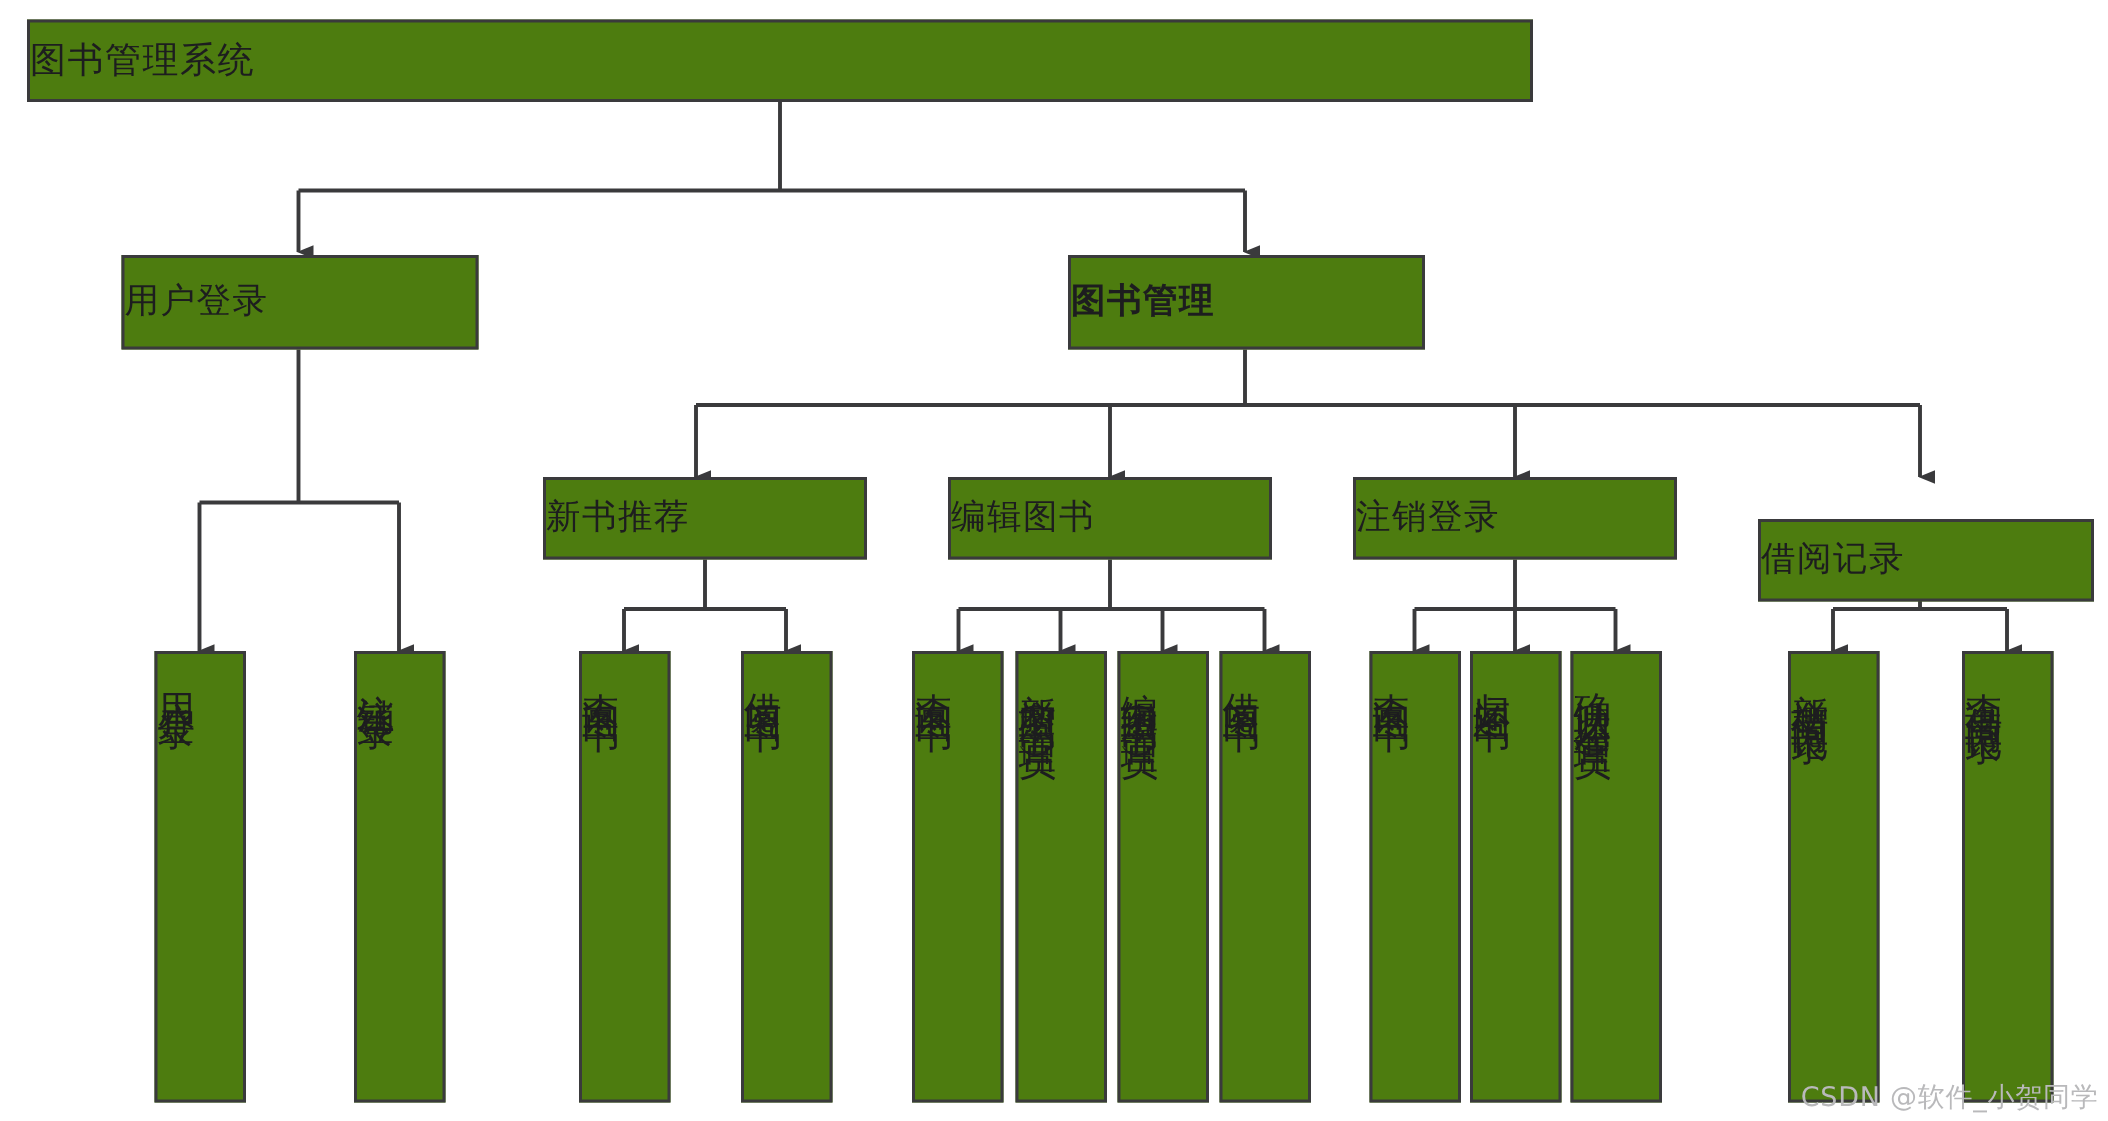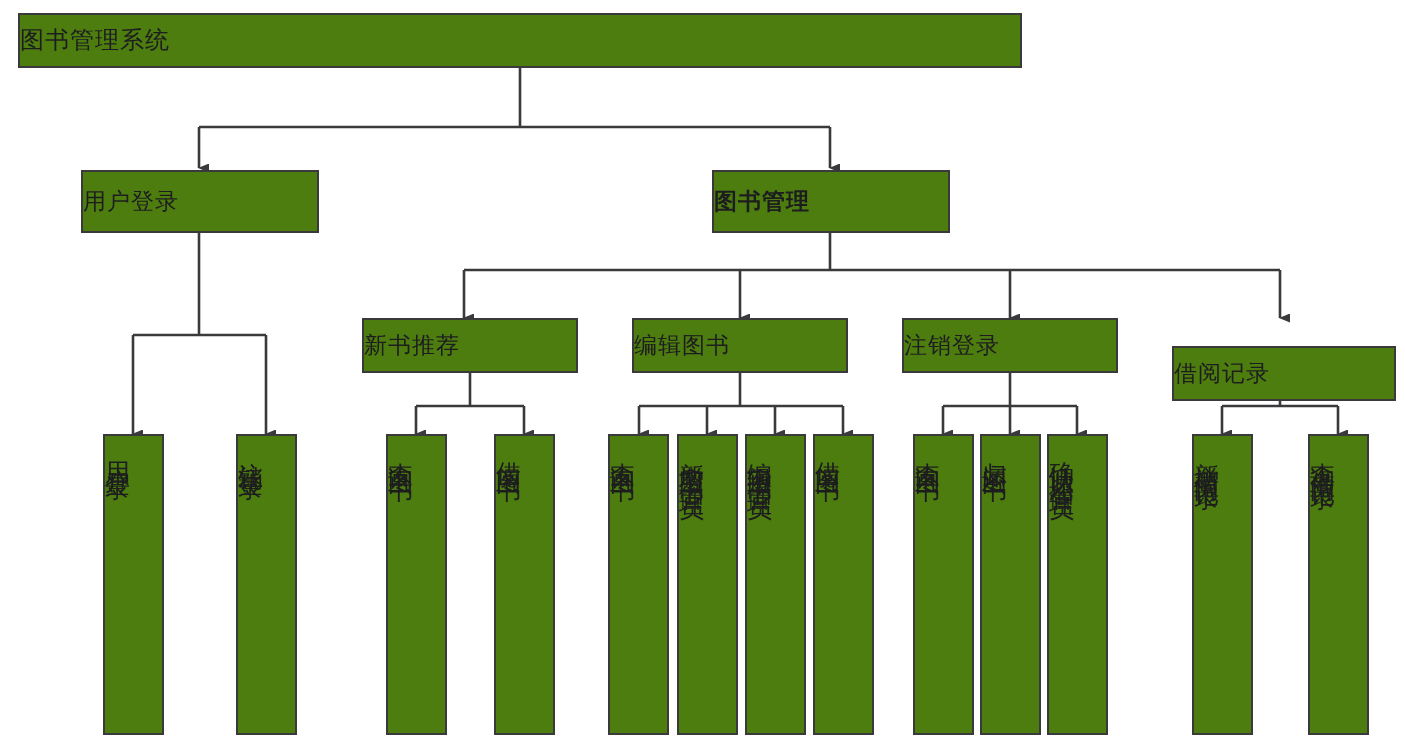--- a/index.html
+++ b/index.html
@@ -196,14 +196,15 @@
     <span class="node-label">确认归还（管理员）</span>
   </div>
 
   <div class="node-box node-v" style="left:1192px; top:434px; width:61px; height:301px;">
     <span class="node-label">新增借阅记录</span>
   </div>
   <div class="node-box node-v" style="left:1308px; top:434px; width:61px; height:301px;">
     <span class="node-label">查询借阅记录</span>
   </div>
 
+  <div class="watermark">CSDN @软件_小贺同学</div>
 
 </div>
 
 </body></html>

